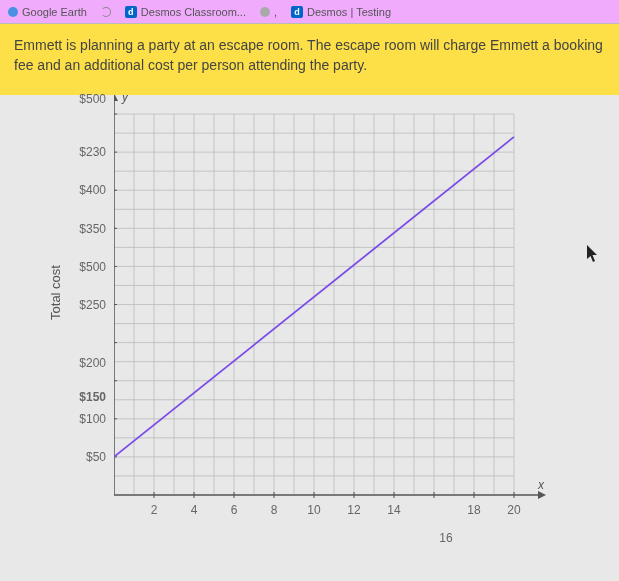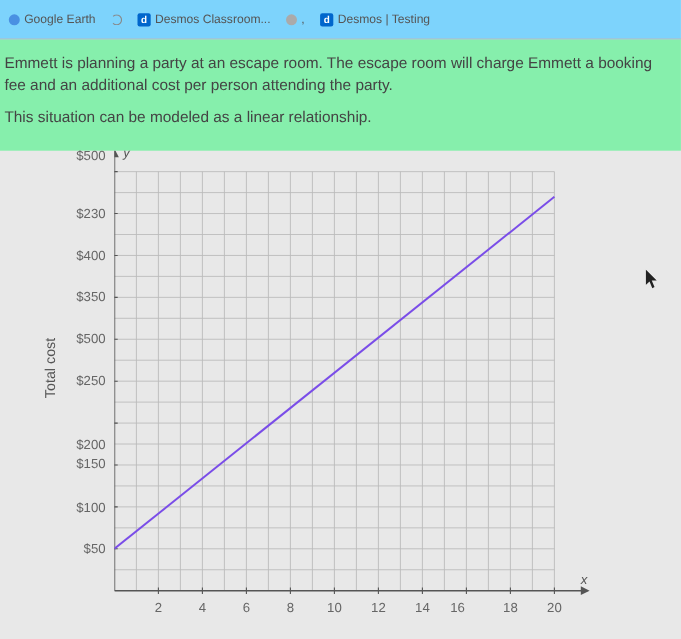--- a/index.html
+++ b/index.html
@@ -5,42 +5,42 @@
     * { margin: 0; padding: 0; box-sizing: border-box; }
     body {
       font-family: Arial, sans-serif;
       background: #e8e8e8;
       width: 619px;
       height: 581px;
       overflow: hidden;
       position: relative;
     }
     .tab-bar {
-      background: #7dd3fc;
+      background: #f0abfc;
       border-bottom: 1px solid #bbb;
       padding: 4px 8px;
       display: flex;
       align-items: center;
       gap: 14px;
       font-size: 11px;
       color: #555;
-      height: 36px;
+      height: 24px;
     }
     .tab-item {
       display: flex;
       align-items: center;
       gap: 4px;
     }
     .favicon-circle-blue { width: 10px; height: 10px; background: #4a90e2; border-radius: 50%; display: inline-block; }
     .favicon-circle-gray { width: 10px; height: 10px; background: #aaa; border-radius: 50%; display: inline-block; }
     .favicon-reload { width: 10px; height: 10px; border: 1.5px solid #888; border-radius: 50%; display: inline-block; border-left-color: transparent; }
     .favicon-d { width: 12px; height: 12px; background: #0066cc; color: white; font-size: 9px; font-weight: bold; display: inline-flex; align-items: center; justify-content: center; border-radius: 2px; }
     .content {
-      padding: 12px 14px 10px 4px;
-      background: #86efac;
+      padding: 12px 14px 10px 14px;
+      background: #fde047;
     }
     .problem-text {
       color: #444;
       font-size: 14px;
       line-height: 1.4;
       font-weight: 500;
     }
     .problem-text p { margin-bottom: 10px; }
     .chart-wrap {
       position: relative;
@@ -108,47 +108,46 @@
   </div>
   <div class="tab-item">
     <span class="favicon-d">d</span>
     <span>Desmos | Testing</span>
   </div>
 </div>
 
 <div class="content">
   <div class="problem-text">
     <p>Emmett is planning a party at an escape room. The escape room will charge Emmett a booking fee and an additional cost per person attending the party.</p>
-    <p>This situation can be modeled as a linear relationship.</p>
   </div>
 
   <div class="chart-wrap">
     <div class="ylabel">Total cost</div>
 
     <div class="yticks" id="yticks">
         <div class="ytick" style="top: 371.905px;">$50</div>
         <div class="ytick" style="top: 333.81px;">$100</div>
-        <div class="ytick" style="top: 294px;">$150</div>
+        <div class="ytick" style="top: 312px; font-weight: bold;">$150</div>
         <div class="ytick" style="top: 257.619px; margin-top: 20px;">$200</div>
         <div class="ytick" style="top: 219.524px;">$250</div>
         <div class="ytick" style="top: 181.429px;">$500</div>
         <div class="ytick" style="top: 143.333px; text-align: right;">$350</div>
         <div class="ytick" style="top: 105.238px; text-align: right;">$400</div>
         <div class="ytick" style="top: 67.1429px;">$230</div>
         <div class="ytick" style="top: 14px;">$500</div>
       </div>
     <div class="xticks" id="xticks">
         <div class="xtick" style="left: 40px;">2</div>
         <div class="xtick" style="left: 80px;">4</div>
         <div class="xtick" style="left: 120px;">6</div>
         <div class="xtick" style="left: 160px;">8</div>
         <div class="xtick" style="left: 200px;">10</div>
         <div class="xtick" style="left: 240px;">12</div>
         <div class="xtick" style="left: 280px;">14</div>
-        <div class="xtick" style="left: 312px;">16</div>
+        <div class="xtick" style="left: 332px; margin-top: 28px;">16</div>
         <div class="xtick" style="left: 360px;">18</div>
         <div class="xtick" style="left: 400px;">20</div>
       </div>
 
     <svg class="plot" width="440" height="410">
 
       <g id="grid">
           <line x1="20" y1="400" x2="20" y2="19.047619047619094" stroke="#bbb" stroke-width="0.8"></line>
           <line x1="40" y1="400" x2="40" y2="19.047619047619094" stroke="#bbb" stroke-width="0.8"></line>
           <line x1="60" y1="400" x2="60" y2="19.047619047619094" stroke="#bbb" stroke-width="0.8"></line>

